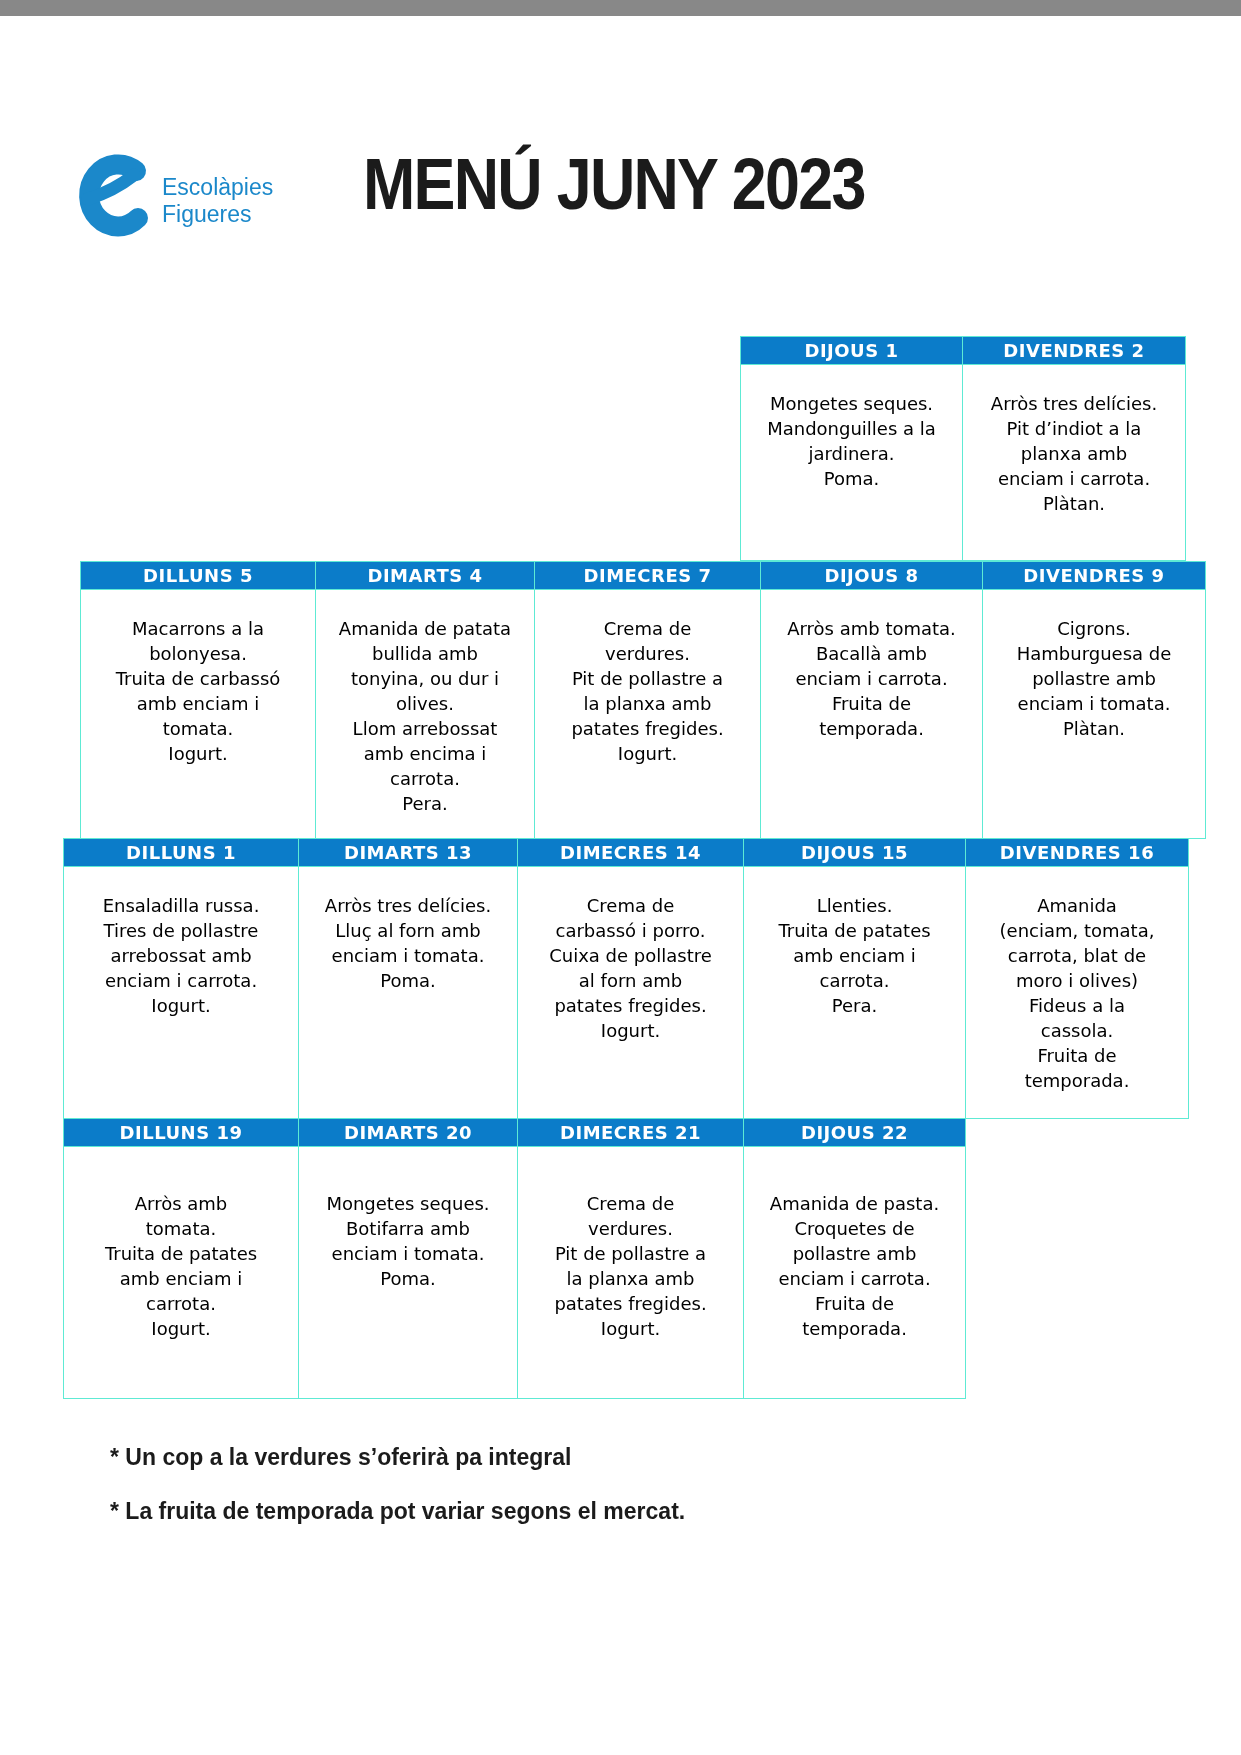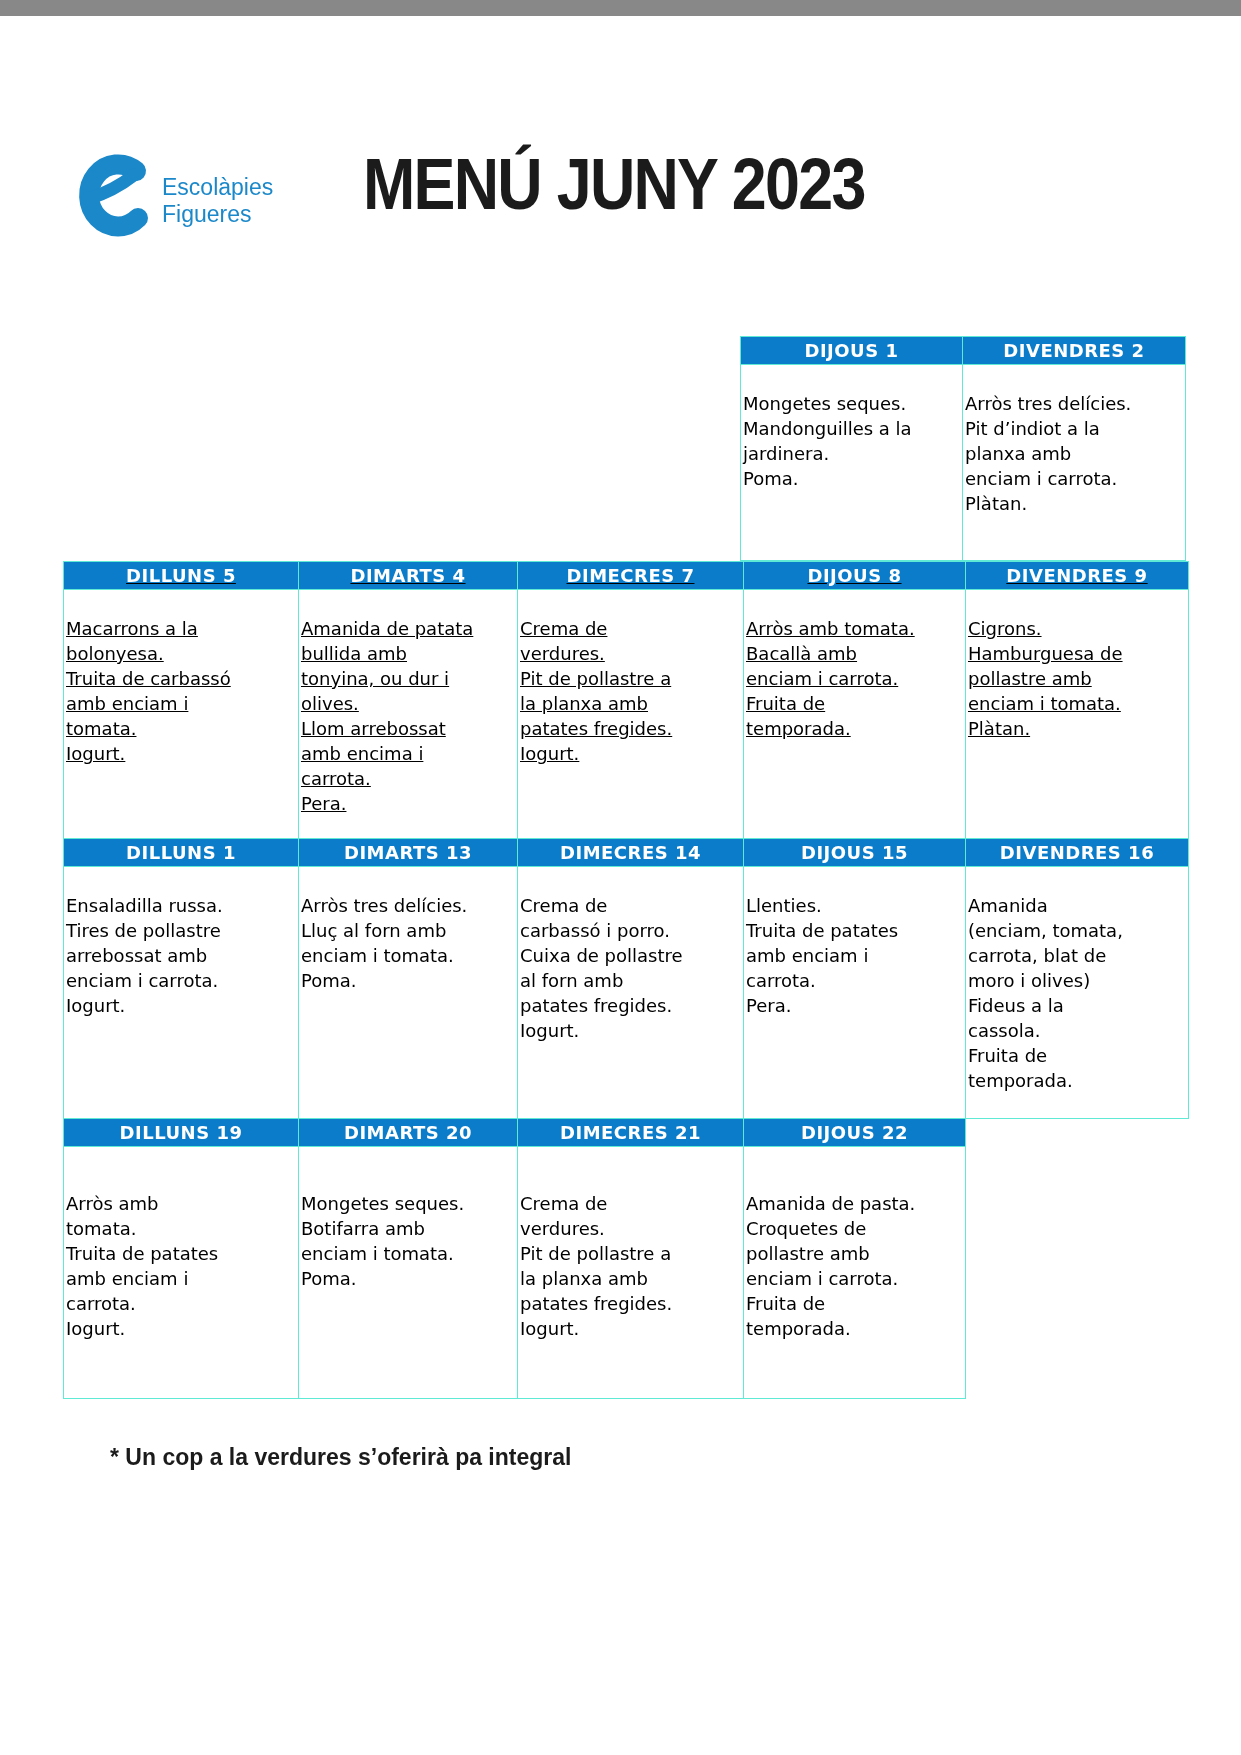--- a/index.html
+++ b/index.html
@@ -26,27 +26,27 @@
   }
 
   
   .week { position:absolute; display:grid; background:#5eead4; gap:1px; padding:1px; }
   .hd {
     background:#0b7cc9; color:#ffffff;
     font-weight:bold; font-size:18px; letter-spacing:0.5px;
     display:flex; align-items:center; justify-content:center;
   }
   .cell {
-    background:#ffffff; 
+    background:#ffffff; text-align:center;
     font-size:18px; line-height:25px;
     padding:26px 2px 0 2px;
     white-space:pre-line; box-sizing:border-box;
   }
   #w1 { left:740px; top:320px;  grid-template-columns:221px 222px;                         grid-template-rows:27px 195px; }
-  #w2 { left:63px;  top:545px;  grid-template-columns:234px 218px 225px 221px 222px;       grid-template-rows:27px 248px;text-decoration:underline; }
+  #w2 { left:80px;  top:545px;  grid-template-columns:234px 218px 225px 221px 222px;       grid-template-rows:27px 248px; }
   #w3 { left:63px;  top:822px;  grid-template-columns:234px 218px 225px 221px 222px;       grid-template-rows:27px 251px; }
   #w4 { left:63px;  top:1102px; grid-template-columns:234px 218px 225px 221px;             grid-template-rows:27px 251px; }
   #w4 .cell { padding-top:44px; }
 
   
   .note {
     position:absolute; left:110px;
     font-family:"Liberation Sans", sans-serif;
     font-weight:bold; font-size:23px; color:#1b1b1b;
     white-space:nowrap;
@@ -183,14 +183,15 @@
 Iogurt.</div>
     <div class="cell">Amanida de pasta.
 Croquetes de
 pollastre amb
 enciam i carrota.
 Fruita de
 temporada.</div>
   </div>
 
   <div class="note" id="note1">* Un cop a la verdures s’oferirà pa integral</div>
+  <div class="note" id="note2">* La fruita de temporada pot variar segons el mercat.</div>
 
 </div>
 
 </body></html>

